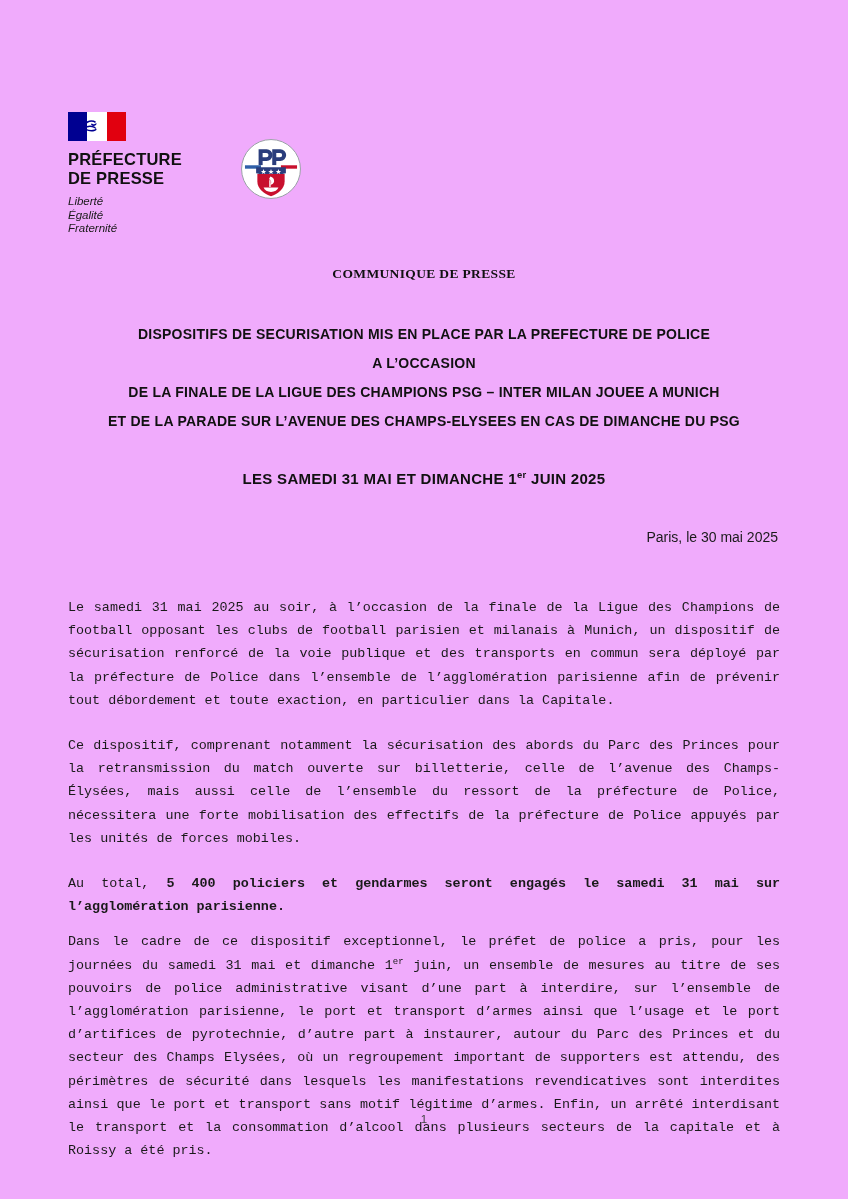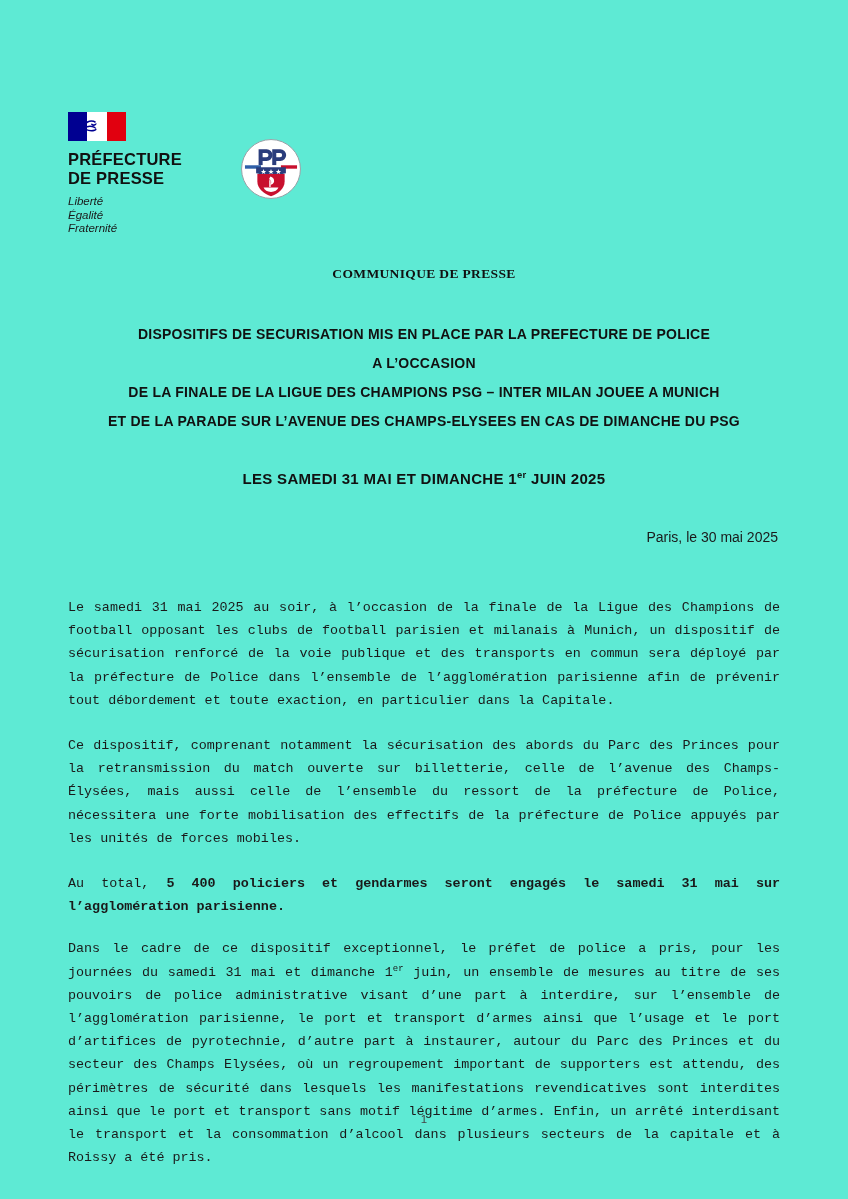--- a/index.html
+++ b/index.html
@@ -12,21 +12,21 @@
     height: 1199px;
     position: relative;
     font-family: "Liberation Sans", sans-serif;
     color: #1a1a1a;
     overflow: hidden;
   }
 
   .page {
     position: absolute;
     inset: 0;
-    background: #5eead4;
+    background: #f0abfc;
   }
 
   
   .letterhead {
     position: absolute;
     left: 68px;
     top: 112px;
     display: flex;
     align-items: flex-start;
     gap: 46px;
@@ -137,21 +137,21 @@
     width: 712px;
   }
   .para {
     font-size: 13.4px;
     line-height: 23.2px;
     text-align: justify;
     color: #1a1a1a;
     margin: 0 0 22px 0;
     font-family: Liberation Mono, monospace;
   }
-  .para.tight { margin-bottom: 19px; }
+  .para.tight { margin-bottom: 12px; }
   .para b, .para strong { font-weight: bold; }
   .para sup {
     font-size: 9px;
     vertical-align: super;
     line-height: 0;
   }
 
   
   .page-number {
     position: absolute;

